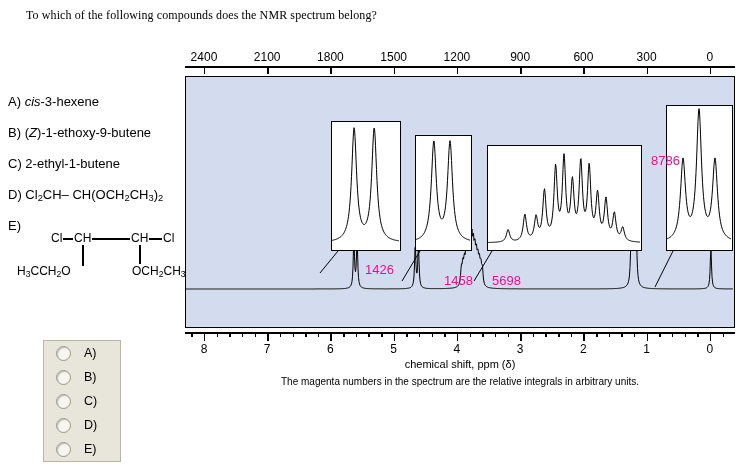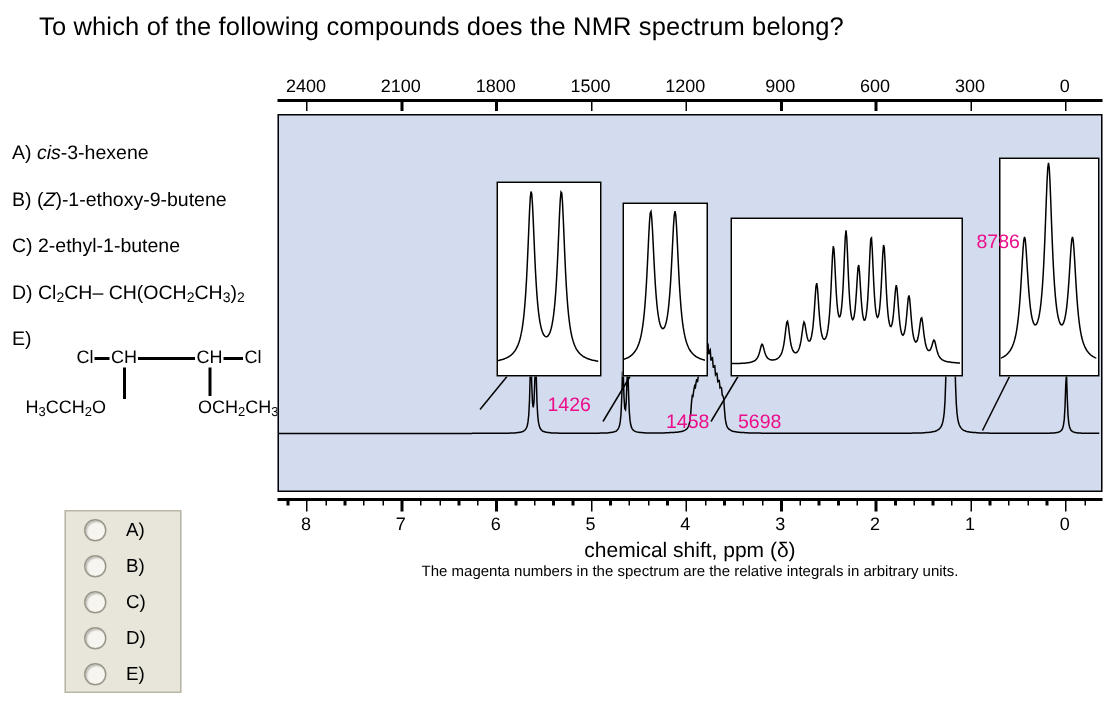--- a/index.html
+++ b/index.html
@@ -14,23 +14,24 @@
     font-family: "Liberation Sans", sans-serif;
     color: #000000;
     overflow: hidden;
   }
 
   
   #question-stem {
     position: absolute;
     left: 26px;
     top: 8px;
-    font-size: 17px;
+    font-size: 12px;
     letter-spacing: 0.1px;
     white-space: nowrap;
+    font-family: Liberation Serif, serif;
   }
 
   
   #options-list {
     position: absolute;
     left: 8px;
     top: 94px;
     width: 180px;
   }
   .option-row {
@@ -196,21 +197,21 @@
   #ppm-axis-line .axis-tick { top: 0px; }
   .tick-major { height: 9px; }
   .tick-minor { height: 5px; }
   #ppm-tick-labels { top: 306px; }
   #ppm-axis-title {
     position: absolute;
     left: 0;
     top: 322px;
     width: 100%;
     text-align: center;
-    font-size: 14px;
+    font-size: 11px;
   }
   #spectrum-caption {
     position: absolute;
     left: 0;
     top: 340px;
     width: 100%;
     text-align: center;
     font-size: 10px;
     white-space: nowrap;
   }

